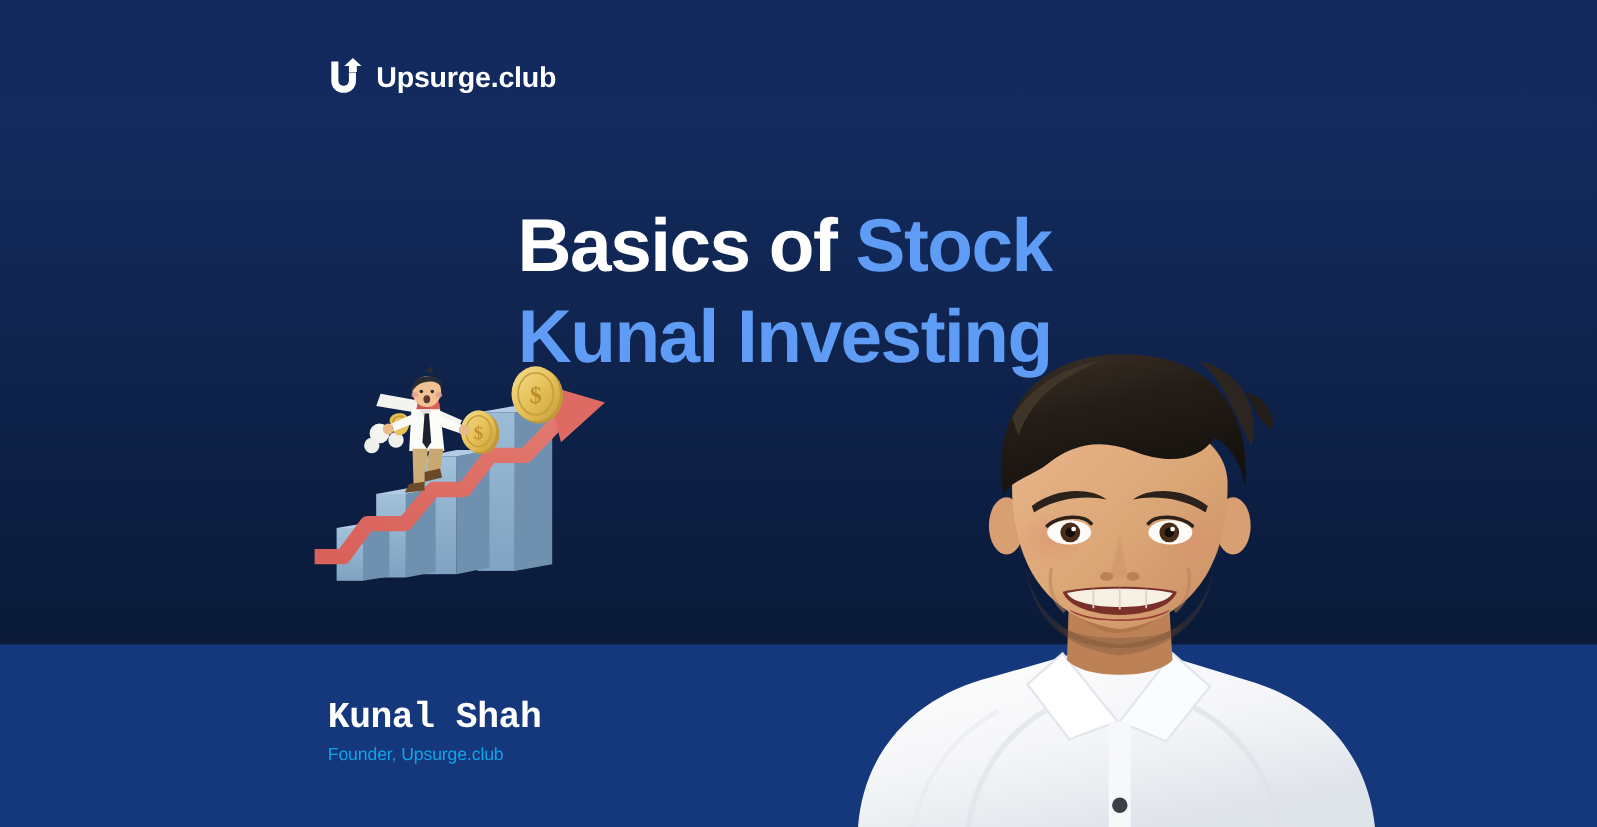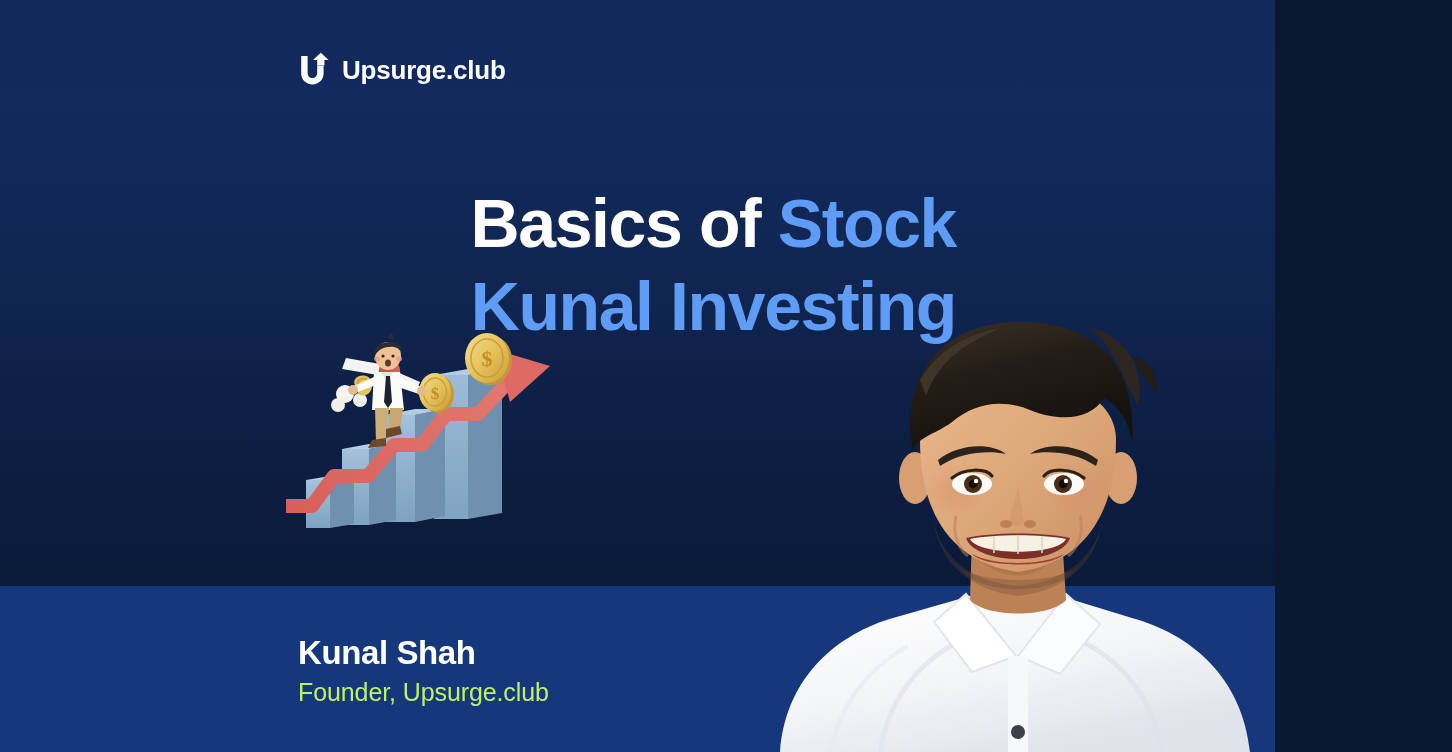--- a/index.html
+++ b/index.html
@@ -2,21 +2,21 @@
 <html><head>
 <meta charset="utf-8">
 <style>
   html, body {
     margin: 0;
     padding: 0;
     background: #0a1830;
   }
   .canvas {
     position: relative;
-    width: 1275px;
+    width: 1452px;
     height: 752px;
     overflow: hidden;
     font-family: "Liberation Sans", sans-serif;
     background: #0f2a5e;
   }
 
   
   .bg-top {
     position: absolute;
     left: 0; top: 0;
@@ -82,24 +82,25 @@
     position: absolute;
     left: 298px; top: 634px;
   }
   .speaker-name {
     color: #ffffff;
     font-size: 33px;
     font-weight: bold;
     letter-spacing: -0.4px;
     line-height: 1.18;
     margin: 0 0 4px 0;
+    font-family: Liberation Mono, monospace;
   }
   .speaker-role {
-    color: #bef264;
-    font-size: 25px;
+    color: #0ea5e9;
+    font-size: 16px;
     font-weight: normal;
     letter-spacing: -0.1px;
     line-height: 1.2;
     margin: 0;
   }
 </style>
 </head>
 <body>
 
 <div class="canvas">

